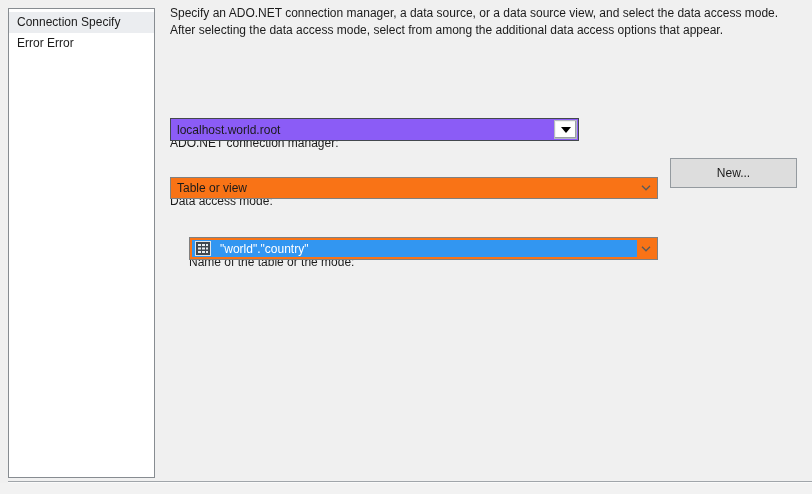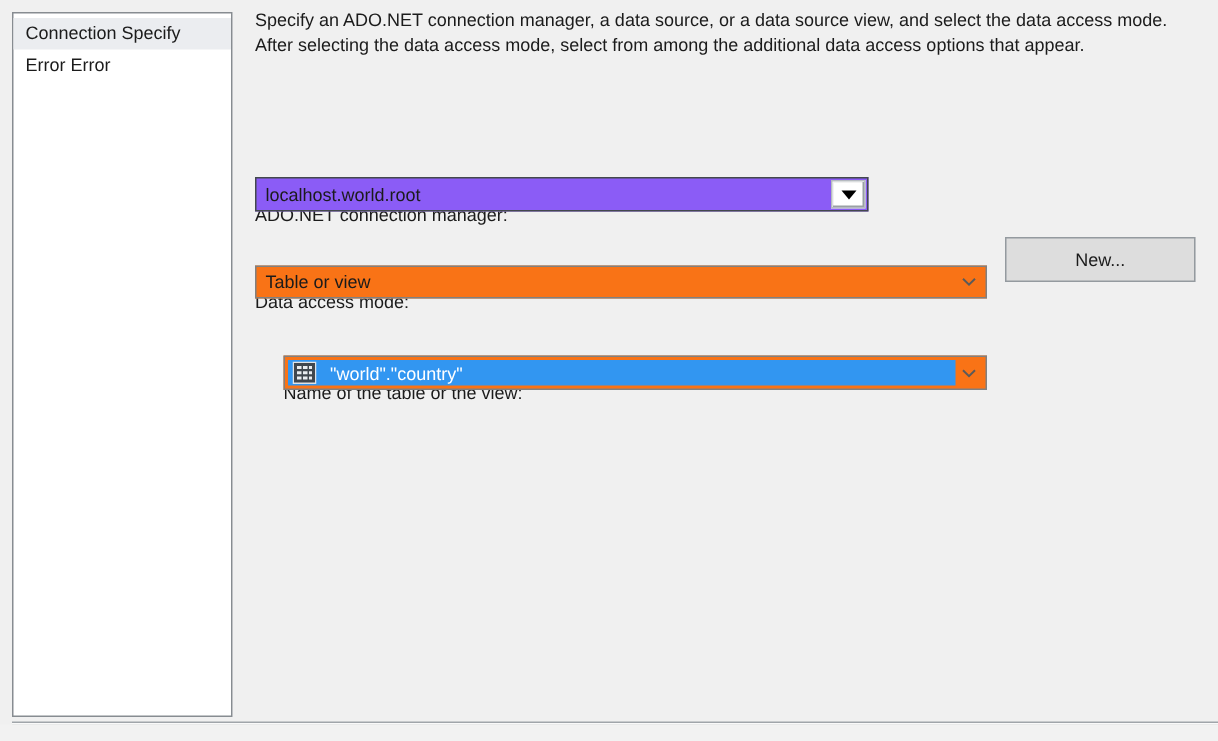--- a/index.html
+++ b/index.html
@@ -119,21 +119,21 @@
 
 <div class="combo-flat combo-mode">
   <div class="combo-text">Table or view</div>
   <div class="chevron-wrap">
     <svg width="10" height="6" viewBox="0 0 10 6">
       <polyline points="1,0.8 5,4.8 9,0.8" fill="none" stroke="#5a5a5a" stroke-width="1.3"></polyline>
     </svg>
   </div>
 </div>
 
-<div class="field-label lbl-table">Name of the table or the view:</div>
+<div class="field-label lbl-table">Name of the table or the mode:</div>
 
 <div class="combo-flat combo-tablename">
   <div class="combo-selection">
     <span class="icon">
       <svg width="16" height="15" viewBox="0 0 16 15">
         <rect x="0.5" y="0.5" width="15" height="14" fill="#40474e" stroke="#dfe3e6"></rect>
         <g fill="#e9edf0">
           <rect x="3" y="3" width="3" height="2"></rect>
             <rect x="7" y="3" width="3" height="2"></rect>
             <rect x="11" y="3" width="2" height="2"></rect>

